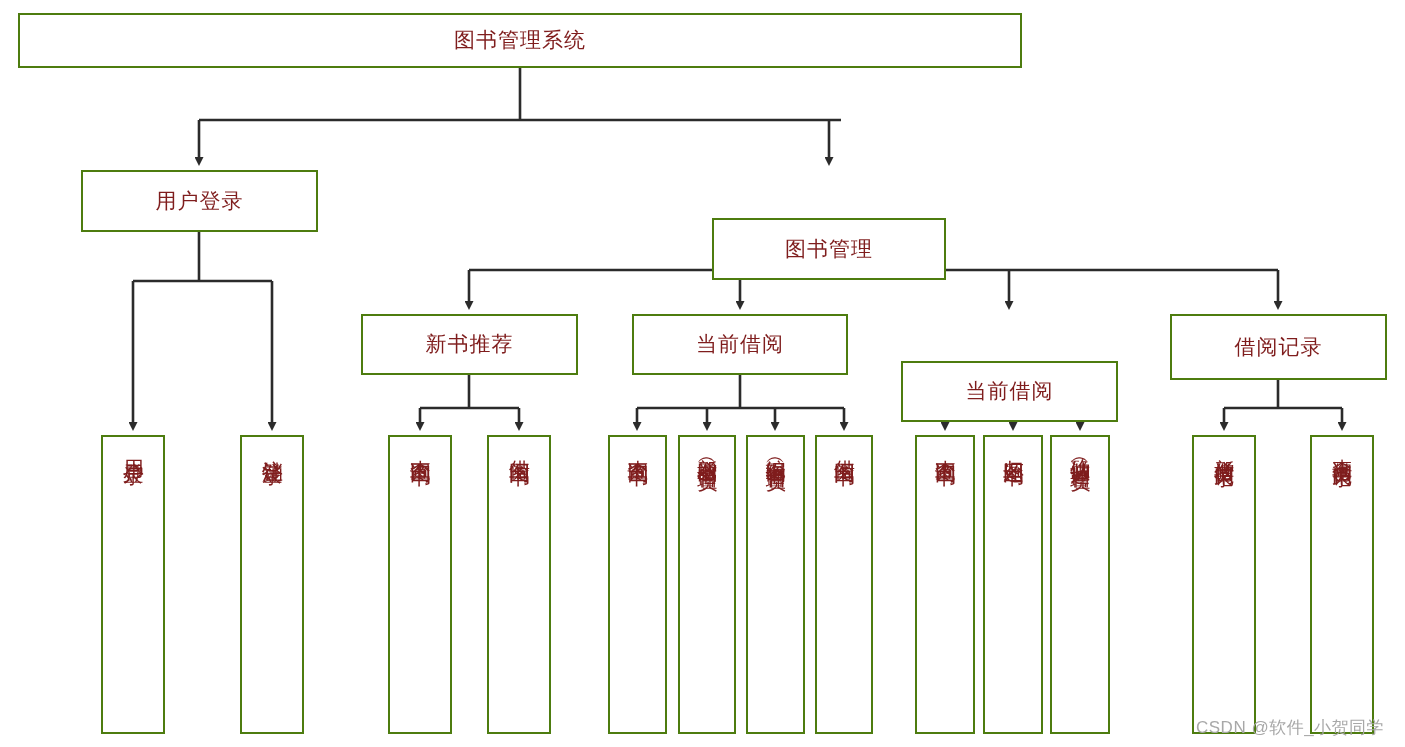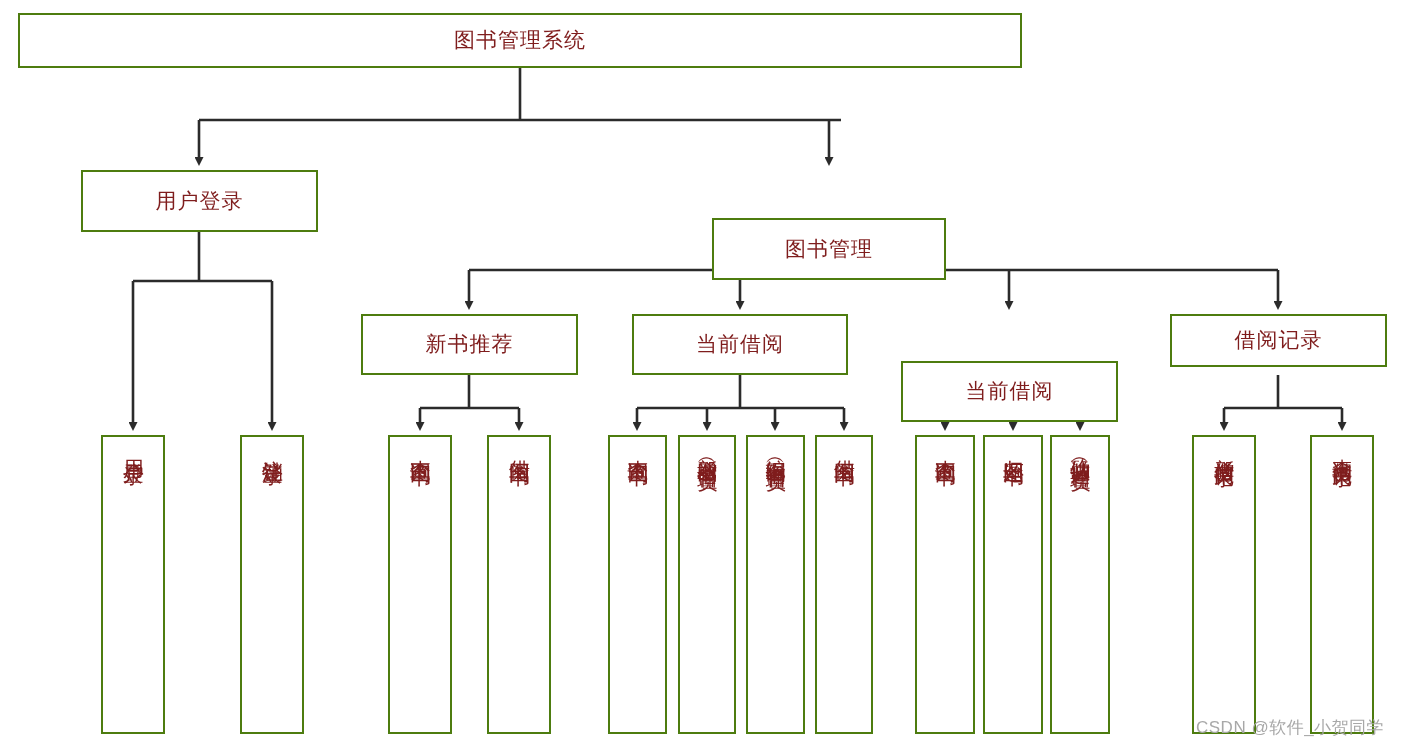--- a/index.html
+++ b/index.html
@@ -137,21 +137,21 @@
 
   <div class="node horiz" style="left:361px; top:314px; width:217px; height:61px;">
     <span class="label">新书推荐</span>
   </div>
   <div class="node horiz" style="left:632px; top:314px; width:216px; height:61px;">
     <span class="label">当前借阅</span>
   </div>
   <div class="node horiz" style="left:901px; top:314px; width:217px; height:61px;margin-top:47px;">
     <span class="label">当前借阅</span>
   </div>
-  <div class="node horiz" style="left:1170px; top:314px; width:217px; height:53px;">
+  <div class="node horiz" style="left:1170px; top:314px; width:217px; height:66px;">
     <span class="label">借阅记录</span>
   </div>
 
   <div class="node vert" style="left:101px; top:435px; width:64px; height:299px;">
     <span class="label">用户登录</span>
   </div>
   <div class="node vert" style="left:240px; top:435px; width:64px; height:299px;">
     <span class="label">注销登录</span>
   </div>
 

